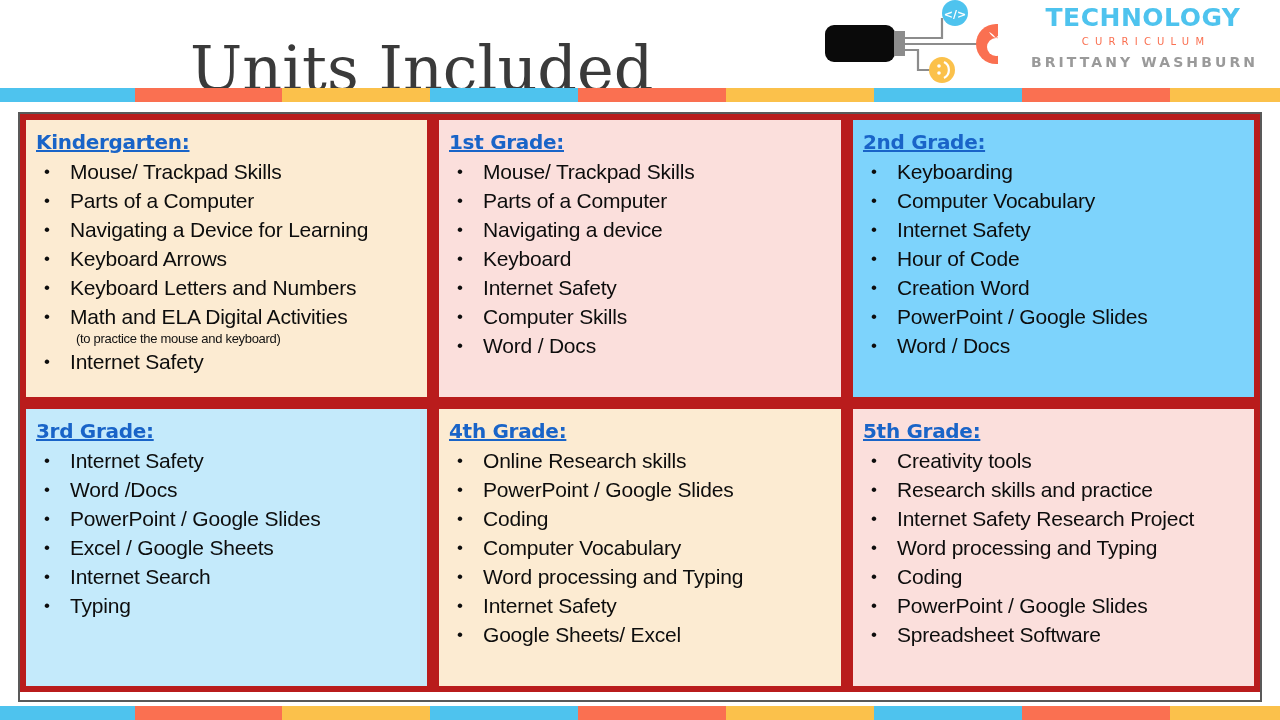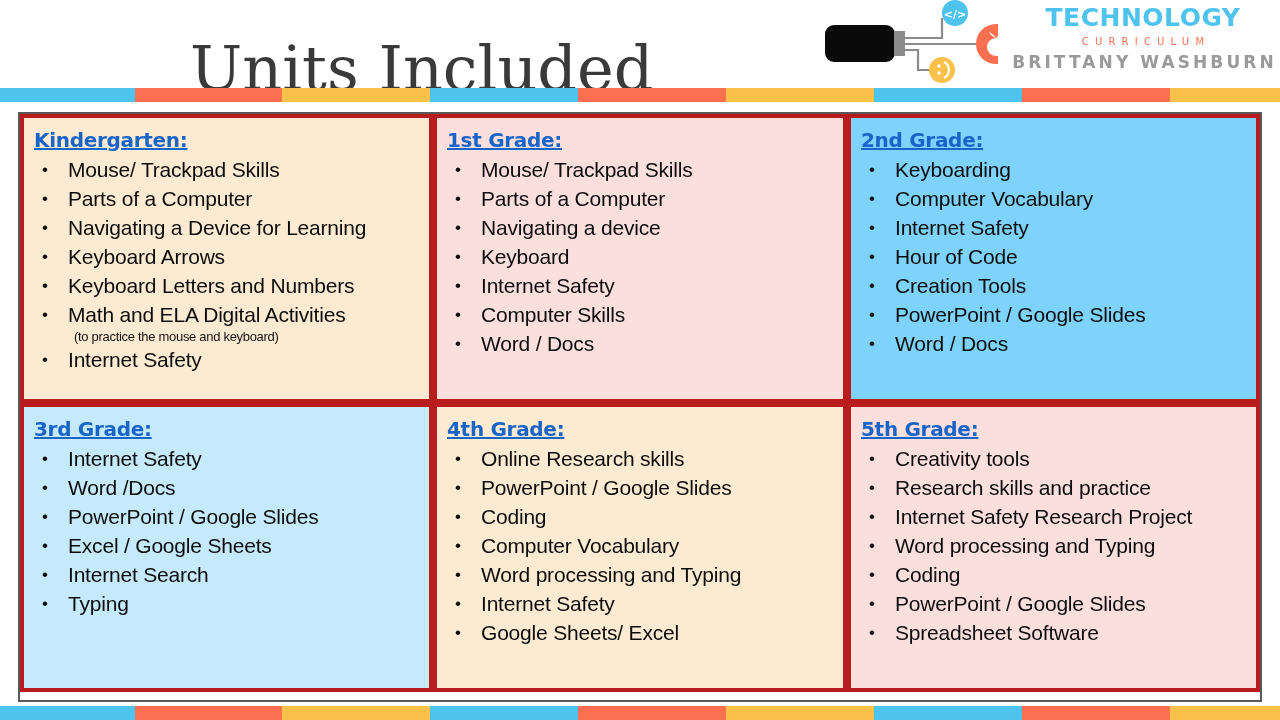--- a/index.html
+++ b/index.html
@@ -67,21 +67,21 @@
     font-size: 10px;
     font-weight: 400;
     color: #FA7051;
     letter-spacing: 6.2px;
     line-height: 22px;
     white-space: nowrap;
     padding-left: 6px;
   }
   .logo-author {
     font-family: "DejaVu Sans", sans-serif;
-    font-size: 17px;
+    font-size: 14px;
     font-weight: 700;
     color: #9A9A9A;
     letter-spacing: 3.1px;
     line-height: 18px;
     white-space: nowrap;
     padding-left: 3px;
   }
 
   
   .stripe {
@@ -102,21 +102,21 @@
     top: 112px;
     width: 1244px;
     height: 590px;
     border: 2px solid #595959;
     border-collapse: collapse;
     display: grid;
     grid-template-columns: 413px 414px 413px;
     grid-template-rows: 289px 289px;
   }
   .cell {
-    border: 4px solid #b91c1c;
+    border: 6px solid #b91c1c;
     padding: 9px 8px 6px 10px;
     overflow: hidden;
   }
   .cell-title {
     font-family: "DejaVu Sans", sans-serif;
     font-size: 20px;
     font-weight: 700;
     color: #1964C8;
     text-decoration: underline;
     line-height: 27px;
@@ -243,21 +243,21 @@
         <li>Word / Docs</li>
       </ul>
     </div>
     <div class="cell" style="background: #7dd3fc;">
       <div class="cell-title">2nd Grade:</div>
       <ul class="cell-list">
         <li>Keyboarding</li>
         <li>Computer Vocabulary</li>
         <li>Internet Safety</li>
         <li>Hour of Code</li>
-        <li>Creation Tools</li>
+        <li>Creation Word</li>
         <li>PowerPoint / Google Slides</li>
         <li>Word / Docs</li>
       </ul>
     </div>
     <div class="cell" style="background: rgb(196, 234, 251);">
       <div class="cell-title">3rd Grade:</div>
       <ul class="cell-list">
         <li>Internet Safety</li>
         <li>Word /Docs</li>
         <li>PowerPoint / Google Slides</li>

